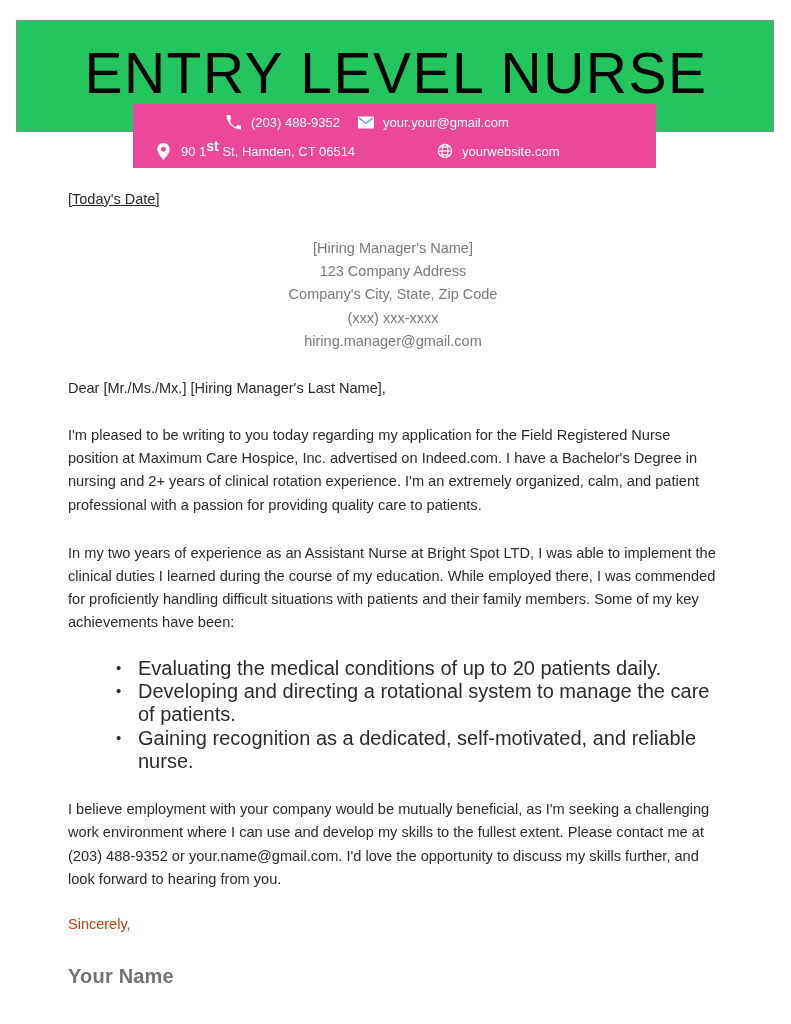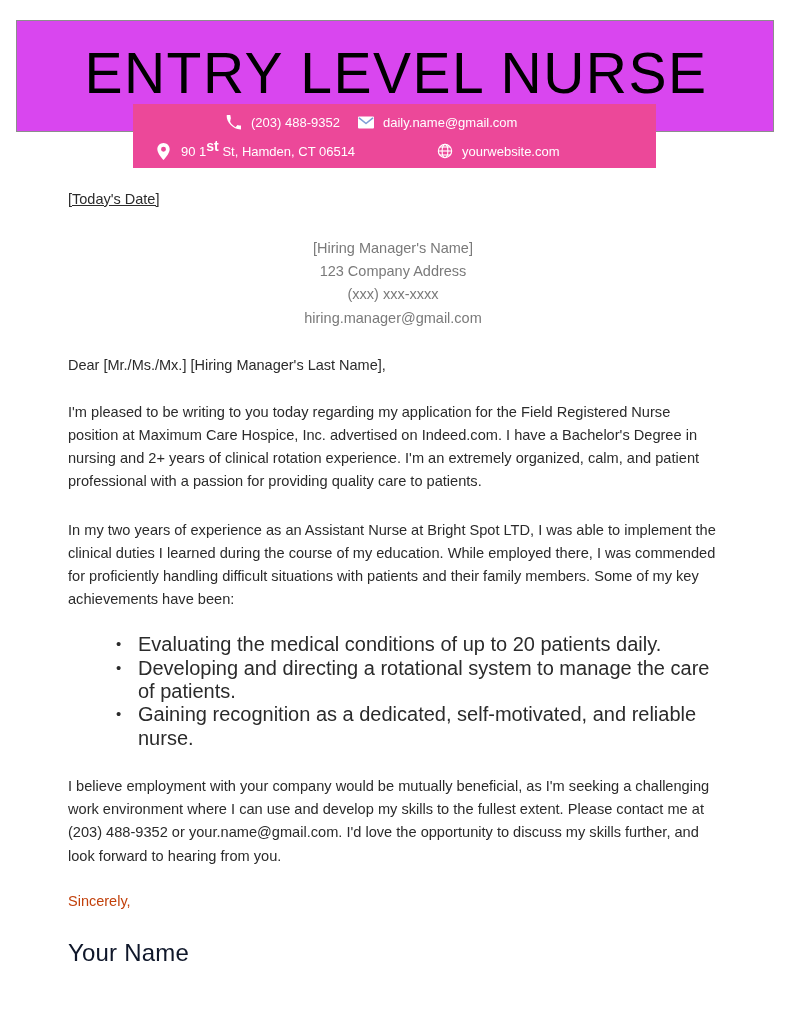--- a/index.html
+++ b/index.html
@@ -26,21 +26,21 @@
   }
 
   #header-box {
     position: absolute;
     left: 16px;
     top: 20px;
     width: 758px;
     height: 112px;
     border: 1px solid #8d8d8d;
     box-sizing: border-box;
-    background: #d946ef;
+    background: #22c55e;
   }
 
   #doc-title {
     position: absolute;
     left: 0;
     top: 0;
     width: 758px;
     height: 112px;
     display: flex;
     align-items: center;
@@ -177,23 +177,23 @@
   }
 
   #closing-salutation {
     font-size: 14.5px;
     color: #c2410c;
     line-height: 22px;
     margin-bottom: 26px;
   }
 
   #signature-name {
-    font-size: 24px;
-    font-weight: 400;
-    color: #0f172a;
+    font-size: 20px;
+    font-weight: 700;
+    color: #737373;
     line-height: 30px;
     letter-spacing: 0.2px;
   }
 </style>
 </head>
 <body>
 
 <div id="header-block">
 
   <div id="header-box">
@@ -213,21 +213,21 @@
         <span class="contact-text">(203) 488-9352</span>
       </div>
 
       <div class="contact-item" id="item-email">
         <span class="contact-icon">
           <svg width="16" height="13" viewBox="0 0 24 18" fill="#ffffff">
             <rect x="0" y="0" width="24" height="18" rx="1.5"></rect>
             <path d="M1.5 2 L12 10.5 L22.5 2" stroke="#7e9ed6" stroke-width="2.4" fill="none" stroke-linejoin="round"></path>
           </svg>
         </span>
-        <span class="contact-text">daily.name@gmail.com</span>
+        <span class="contact-text">your.your@gmail.com</span>
       </div>
 
     </div>
 
     <div class="banner-row" id="banner-row-2">
 
       <div class="contact-item" id="item-address">
         <span class="contact-icon">
           <svg width="13" height="17" viewBox="0 0 16 22" fill="#ffffff">
             <path d="M8 0C3.6 0 0 3.6 0 8c0 5.8 8 14 8 14s8-8.2 8-14c0-4.4-3.6-8-8-8zm0 11.2A3.2 3.2 0 1 1 8 4.8a3.2 3.2 0 0 1 0 6.4z"></path>
@@ -254,20 +254,21 @@
   </div>
 </div>
 
 <div id="letter-body">
 
   <div class="blk" id="date-line">[Today's Date]</div>
 
   <div class="blk" id="recipient-block">
     <span class="r-line">[Hiring Manager's Name]</span>
     <span class="r-line">123 Company Address</span>
+    <span class="r-line">Company's City, State, Zip Code</span>
     <span class="r-line">(xxx) xxx-xxxx</span>
     <span class="r-line">hiring.manager@gmail.com</span>
   </div>
 
   <div class="blk" id="salutation">Dear [Mr./Ms./Mx.] [Hiring Manager's Last Name],</div>
 
   <p class="blk body-para">I'm pleased to be writing to you today regarding my application for the Field Registered Nurse position at Maximum Care Hospice, Inc. advertised on Indeed.com. I have a Bachelor's Degree in nursing and 2+ years of clinical rotation experience. I'm an extremely organized, calm, and patient professional with a passion for providing quality care to patients.</p>
 
   <p class="blk body-para">In my two years of experience as an Assistant Nurse at Bright Spot LTD, I was able to implement the clinical duties I learned during the course of my education. While employed there, I was commended for proficiently handling difficult situations with patients and their family members. Some of my key achievements have been:</p>
 

